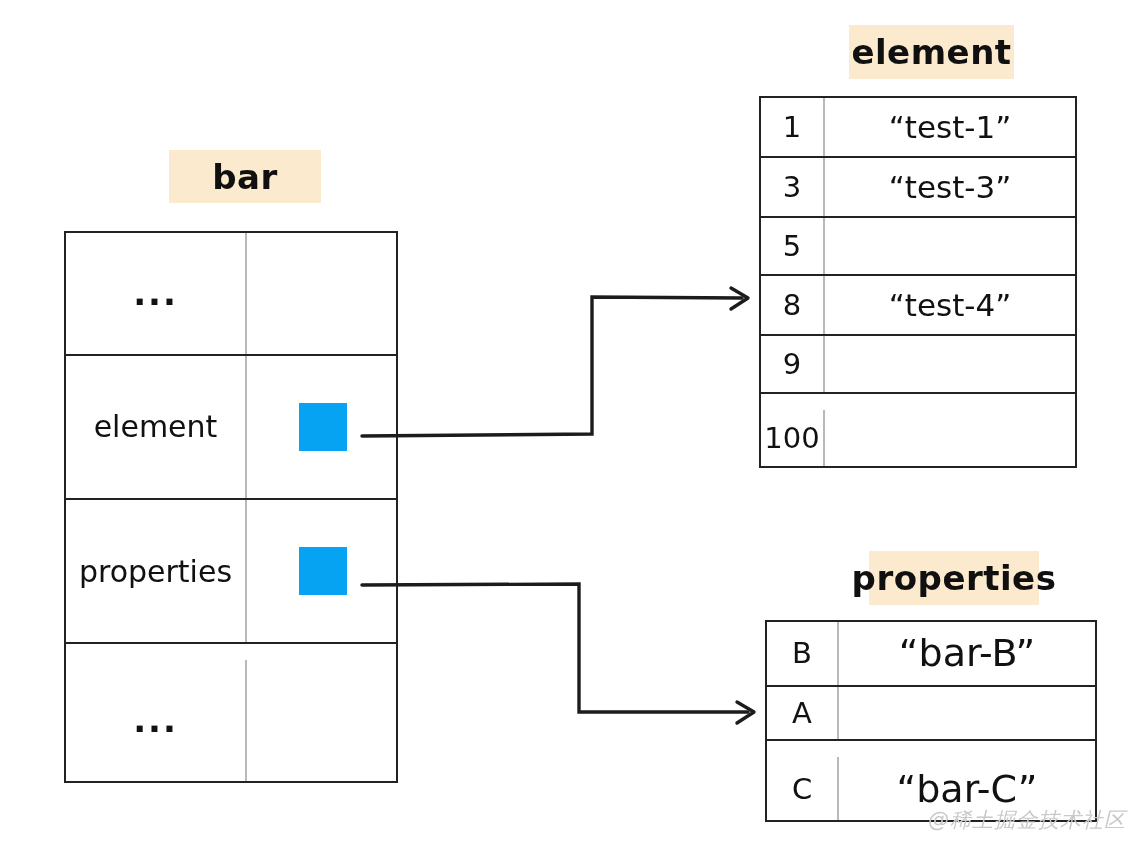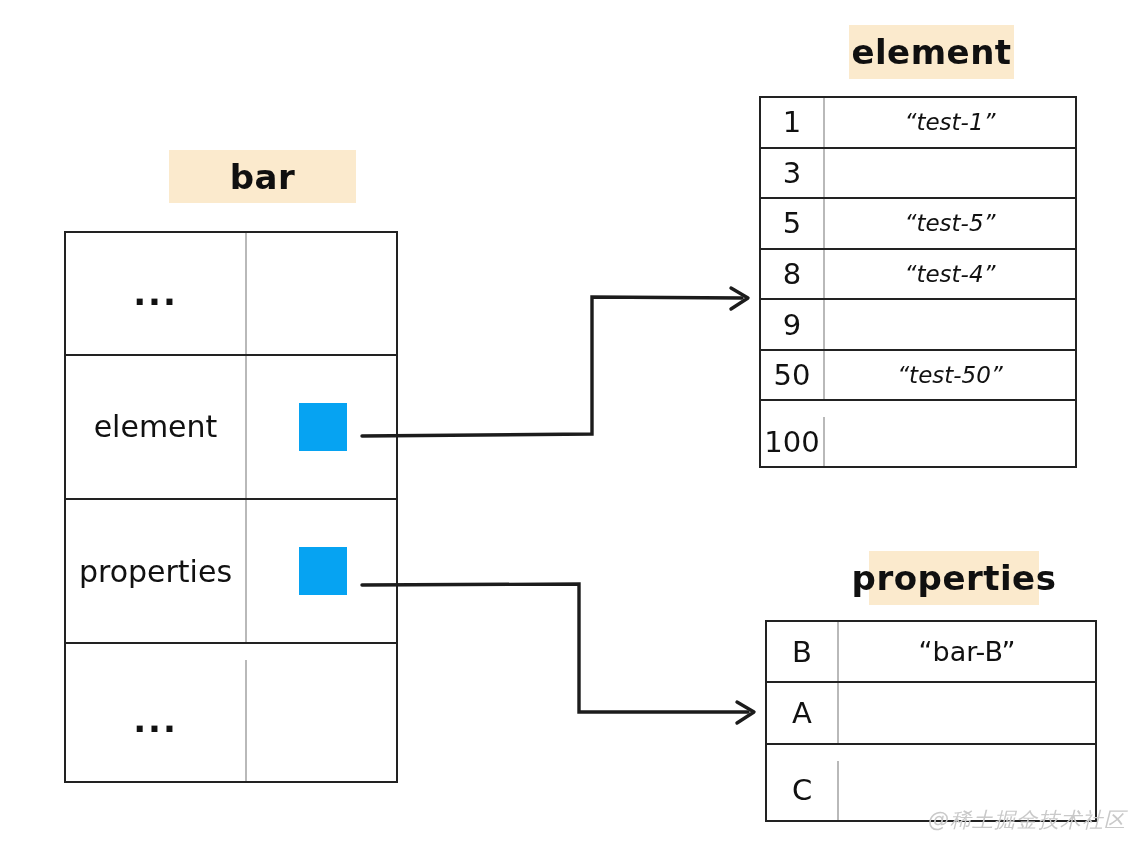--- a/index.html
+++ b/index.html
@@ -23,21 +23,21 @@
     background: #fbeacd;
     color: #101010;
     font-size: 34px;
     font-weight: 600;
     letter-spacing: 0.5px;
     display: flex;
     align-items: center;
     justify-content: center;
     white-space: nowrap;
   }
-  #title-bar        { left: 169px; top: 150px; width: 187px; height: 53px; }
+  #title-bar        { left: 169px; top: 150px; width: 152px; height: 53px; }
   #title-element    { left: 849px; top: 25px;  width: 165px; height: 54px; }
   #title-properties { left: 869px; top: 551px; width: 170px; height: 54px; }
 
   
   .tbl {
     position: absolute;
     box-sizing: border-box;
     border: 2px solid #222222;
     background: #ffffff;
     display: flex;
@@ -89,31 +89,31 @@
   }
 
   
   #tbl-element {
     left: 759px;
     top: 96px;
     width: 318px;
     height: 372px;
   }
   #tbl-element .cell.key { width: 64px; font-size: 29px; }
-  #tbl-element .cell.val { flex: 1 1 auto; font-size: 23px; font-style: italic; }
+  #tbl-element .cell.val { flex: 1 1 auto; font-size: 31px; }
 
   
   #tbl-properties {
     left: 765px;
     top: 620px;
     width: 332px;
     height: 202px;
   }
   #tbl-properties .cell.key { width: 72px; font-size: 29px; }
-  #tbl-properties .cell.val { flex: 1 1 auto; font-size: 27px; text-align: center; }
+  #tbl-properties .cell.val { flex: 1 1 auto; font-size: 38px; text-align: center; }
 
   
   #arrows {
     position: absolute;
     left: 0; top: 0;
     width: 1142px;
     height: 846px;
     pointer-events: none;
   }
 
@@ -172,51 +172,48 @@
 
   </div>
 
   <div class="tbl" id="tbl-element">
     <div class="row">
       <div class="cell key">1</div>
       <div class="cell val">“test-1”</div>
     </div>
     <div class="row">
       <div class="cell key">3</div>
+      <div class="cell val">“test-3”</div>
     </div>
     <div class="row">
       <div class="cell key">5</div>
-      <div class="cell val">“test-5”</div>
     </div>
     <div class="row">
       <div class="cell key">8</div>
       <div class="cell val">“test-4”</div>
     </div>
     <div class="row">
       <div class="cell key">9</div>
     </div>
     <div class="row">
-      <div class="cell key">50</div>
-      <div class="cell val">“test-50”</div>
-    </div>
-    <div class="row">
       <div class="cell key">100</div>
     </div>
   </div>
 
   <div class="tbl" id="tbl-properties">
     <div class="row">
       <div class="cell key">B</div>
       <div class="cell val">“bar-B”</div>
     </div>
     <div class="row">
       <div class="cell key">A</div>
     </div>
     <div class="row">
       <div class="cell key">C</div>
+      <div class="cell val">“bar-C”</div>
     </div>
   </div>
 
   <svg id="arrows" viewBox="0 0 1142 846">
 
     <g>
       <path d="M 362 436 L 592 434 L 592 297 L 742 298" fill="none" stroke="#1c1c1c" stroke-width="3.4" stroke-linecap="round" stroke-linejoin="miter"></path>
       <path d="M 731 288 L 748 298 L 731 309" fill="none" stroke="#1c1c1c" stroke-width="3.4" stroke-linecap="round" stroke-linejoin="round"></path>
     </g>
 

